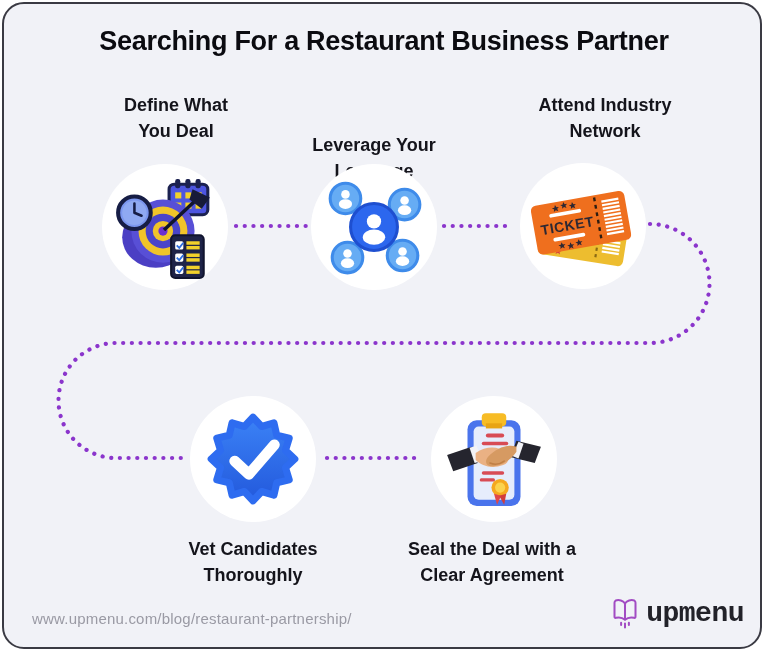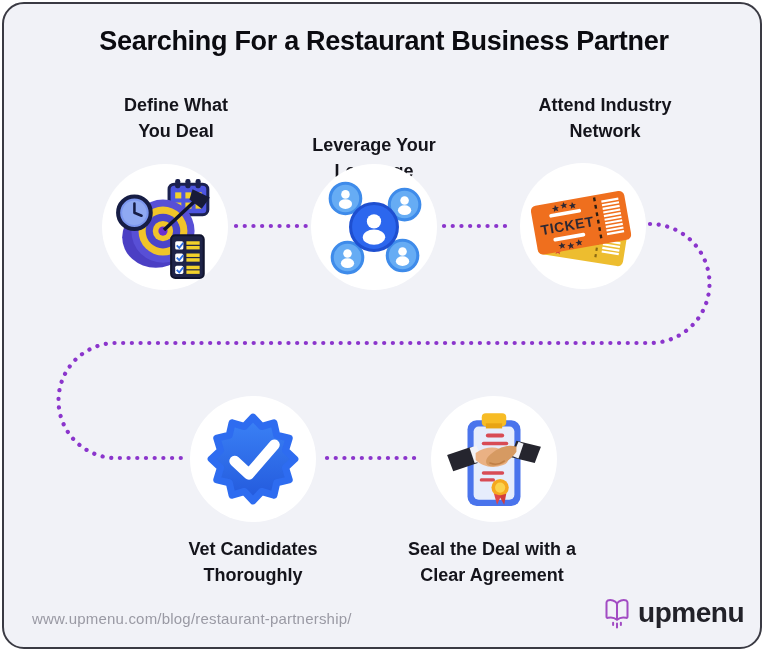--- a/index.html
+++ b/index.html
@@ -18,21 +18,21 @@
   .lbl-5{left:372px;top:536px;}
   .circle{position:absolute;width:126px;height:126px;border-radius:50%;background:#ffffff;
           display:flex;align-items:center;justify-content:center;}
   .cir-1{left:102px;top:164px;}
   .cir-2{left:311px;top:164px;}
   .cir-3{left:520px;top:163px;}
   .cir-4{left:190px;top:396px;}
   .cir-5{left:431px;top:396px;}
   .path-svg{position:absolute;left:0;top:0;}
   .footer-url{position:absolute;left:32px;top:610px;font-size:15px;color:#9A9AA4;letter-spacing:0.2px;}
-  .logo{position:absolute;right:24px;top:596px;display:flex;align-items:center;gap:7px;}
+  .logo{position:absolute;right:24px;top:596px;display:flex;align-items:center;gap:7px;font-family:Liberation Mono, monospace;}
   .logo-text{font-size:28px;font-weight:600;color:#222229;letter-spacing:-0.5px;}
 </style>
 </head>
 <body>
 
 <div class="canvas">
   <div class="card"></div>
 
   <svg class="path-svg" width="768" height="655" viewBox="0 0 768 655">
     <g fill="none" stroke="#8B35CC" stroke-width="4.2" stroke-linecap="round" stroke-dasharray="0.1 8.6">

